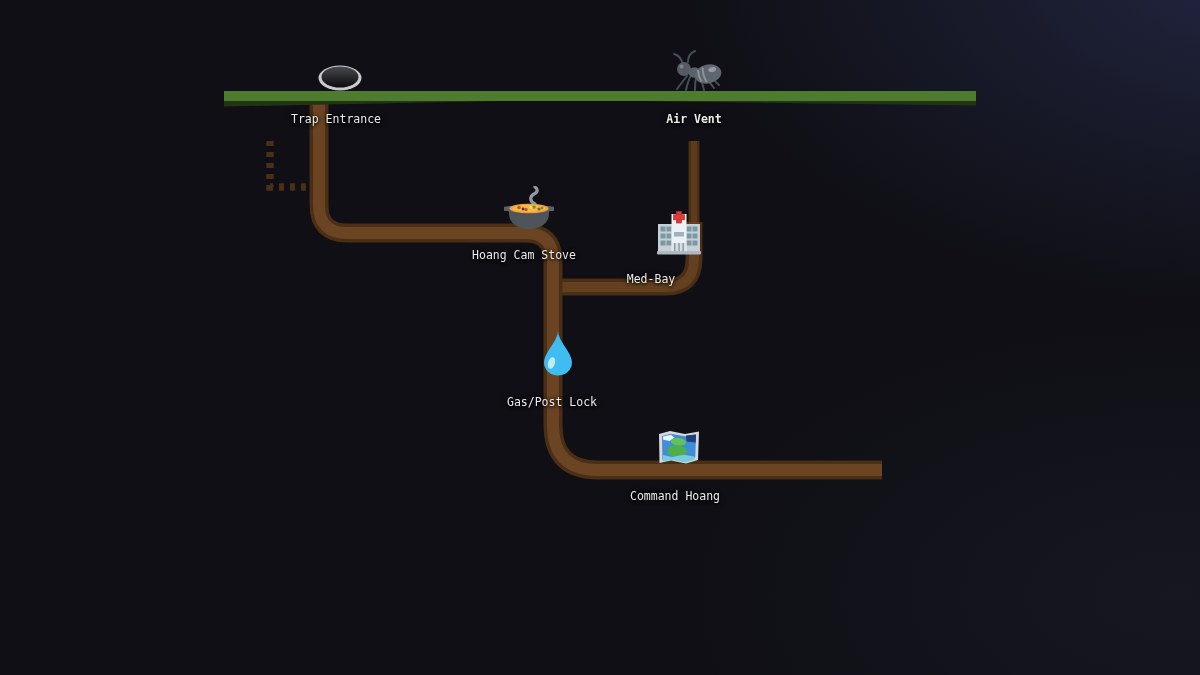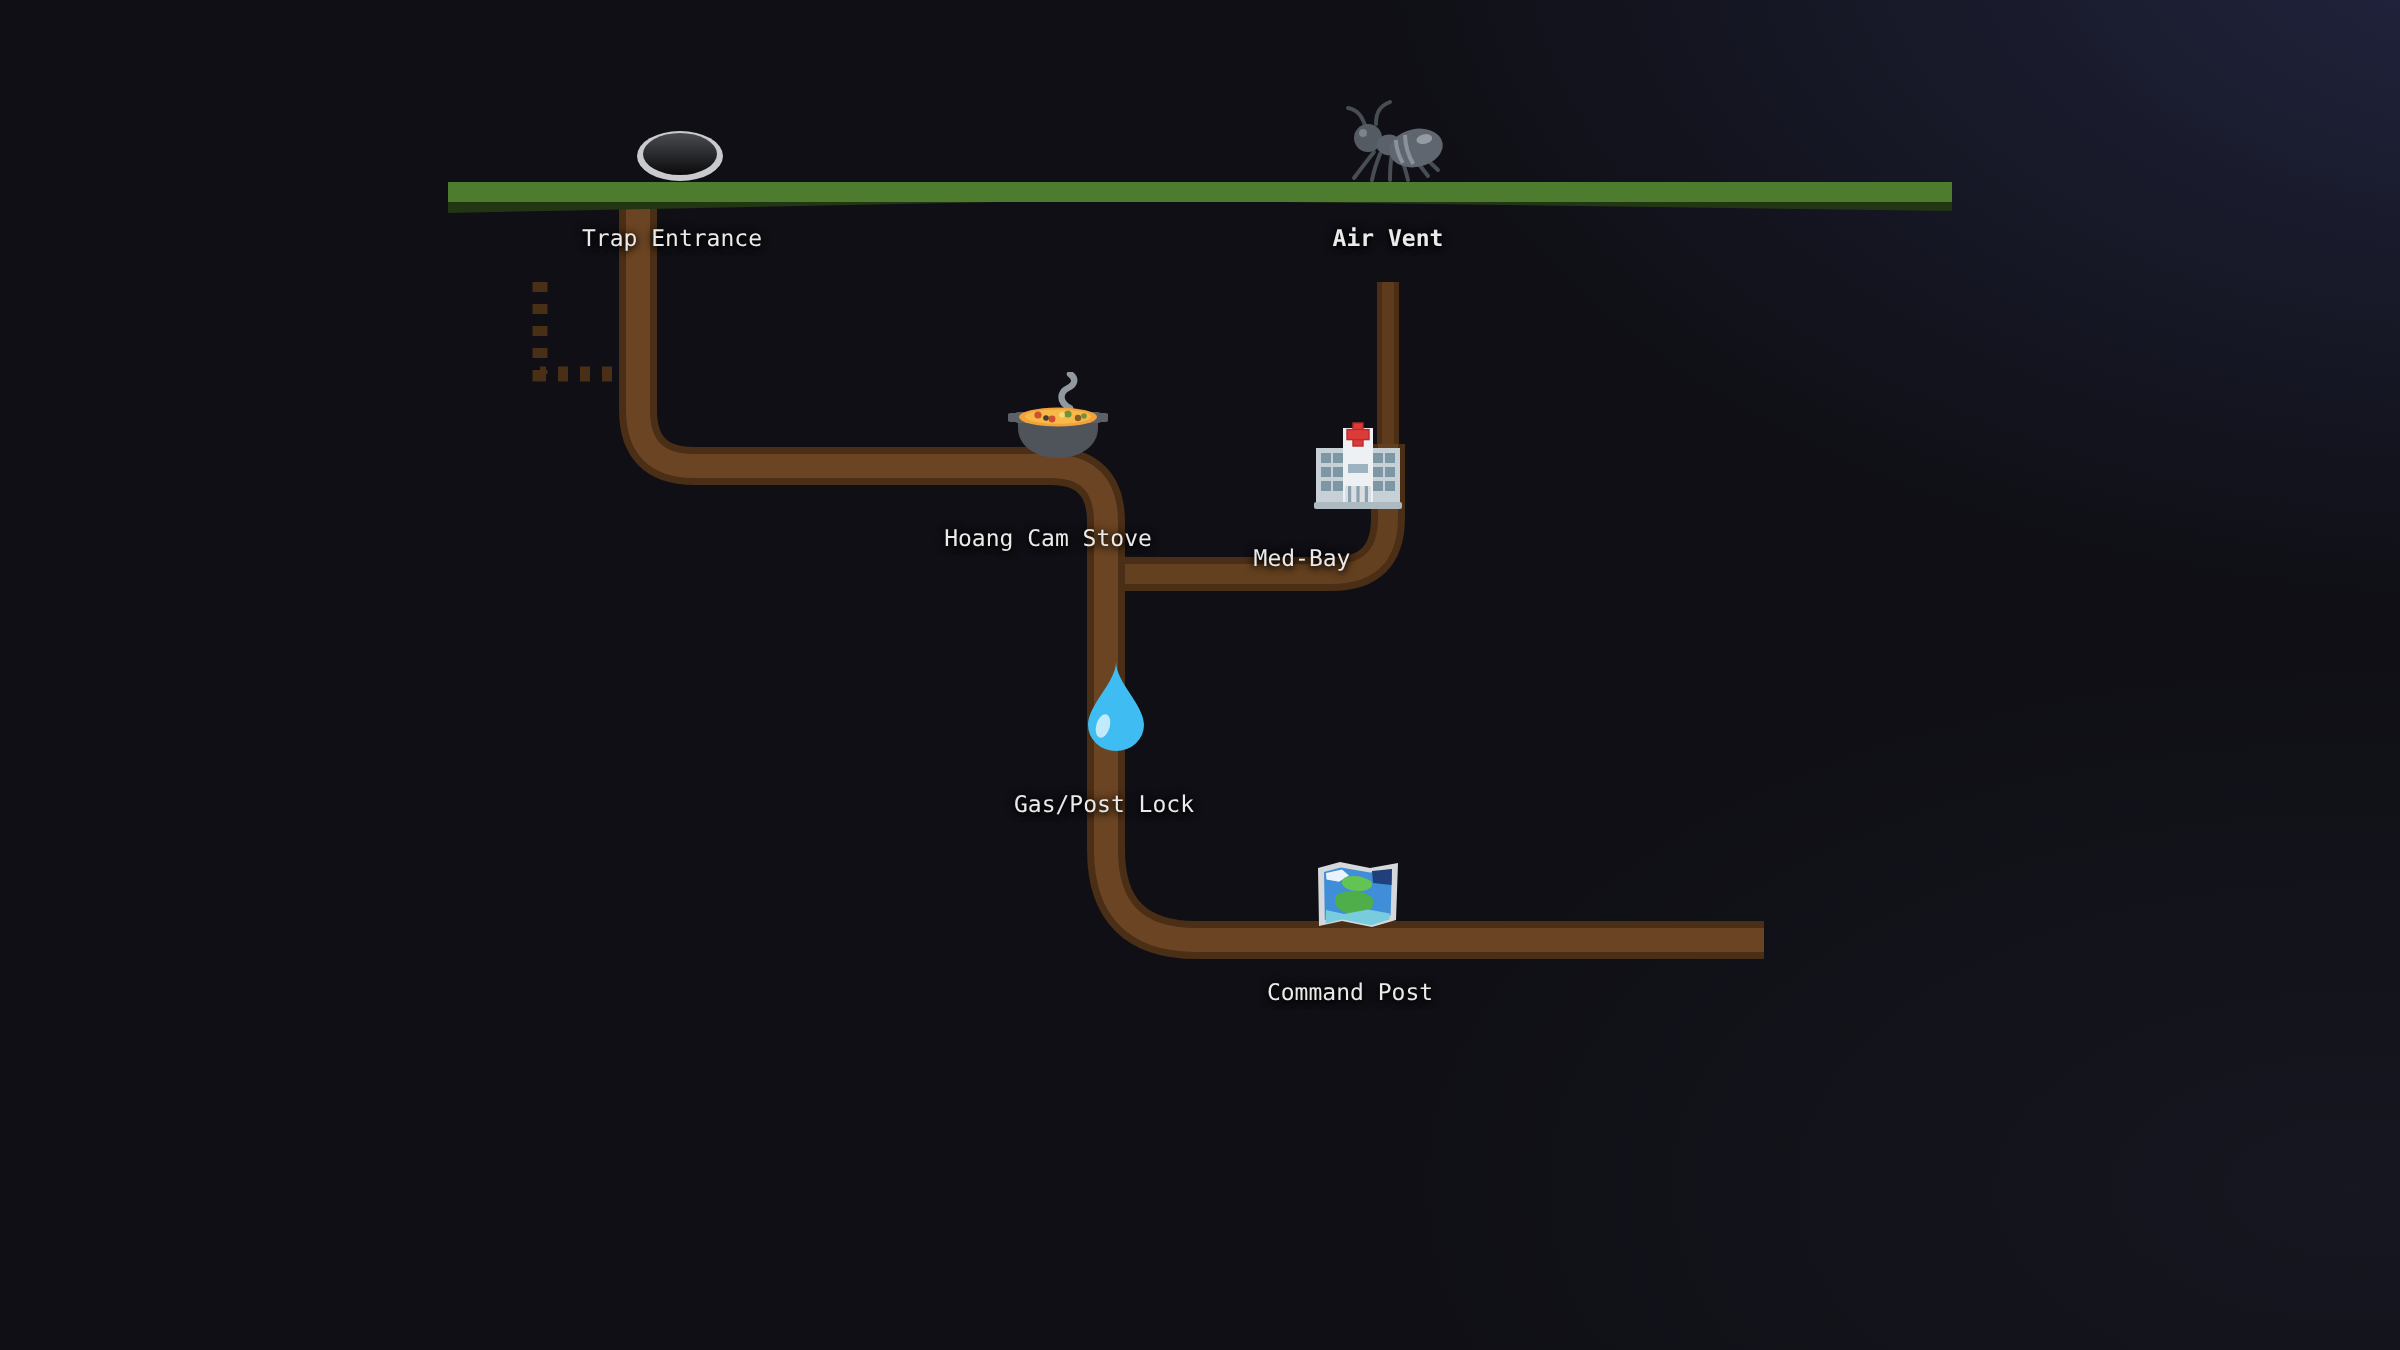--- a/index.html
+++ b/index.html
@@ -158,24 +158,24 @@
       <path d="M29,6.5 L39,5.5 L38.8,13.5 L29.5,12.5 Z" fill="#20407c"></path>
       <path d="M6,7.5 l8,-1.8 l3.5,3 l-5,3.2 l-6.3,-1.2 Z" fill="#e9f3fb"></path>
       <path d="M16,9.5 c4,-1.2 9,-0.3 12,1.8 c2,1.8 1,3.8 -2,4.8 c-4,1.2 -9,0.2 -11,-1.8 c-2,-1.8 -1,-3.8 1,-4.8 Z" fill="#63c353"></path>
       <path d="M12,18 c5,-2 12,-2 16,1 c3,2.2 2,6 -2,8 c-5,2.2 -11,1 -14,-2 c-2.2,-2.8 -2,-5 0,-7 Z" fill="#4fae49"></path>
       <path d="M6,26 l9,2 l12,-2.2 l11,2 l-0.3,3 l-9,2.8 l-14.5,-2.8 l-8.4,2 Z" fill="#79ccde"></path>
     </svg>
   </div>
 
   <div class="node-label" style="left:336px; top:112px;">Trap Entrance</div>
   <div class="node-label" style="left:694px; top:112px;font-weight:bold;">Air Vent</div>
-  <div class="node-label" style="left:524px; top:262px;">Hoang Cam Stove</div>
+  <div class="node-label" style="left:524px; top:248px;">Hoang Cam Stove</div>
   <div class="node-label" style="left:651px; top:272px;">Med-Bay</div>
   <div class="node-label" style="left:552px; top:395px;">Gas/Post Lock</div>
-  <div class="node-label" style="left:675px; top:489px;">Command Post</div>
+  <div class="node-label" style="left:675px; top:489px;">Command Hoang</div>
 
   <div class="footer">
     
     
     
   </div>
 
 </div>
 
 </body></html>

